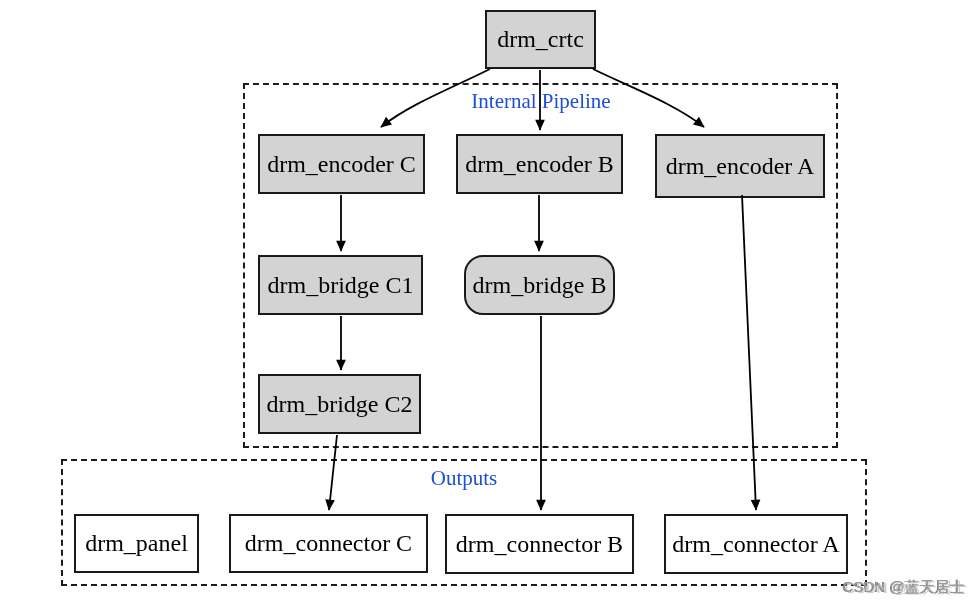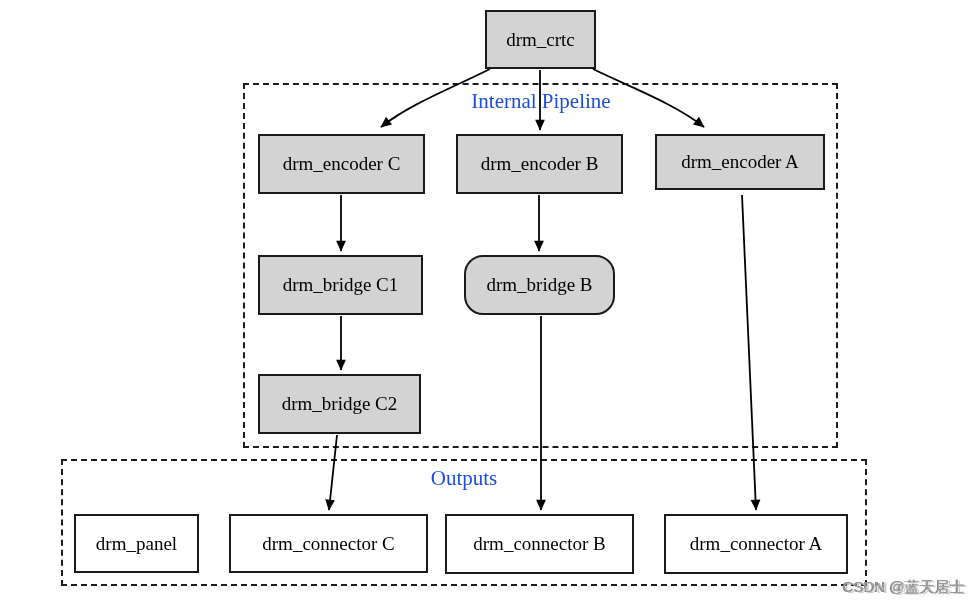--- a/index.html
+++ b/index.html
@@ -32,21 +32,21 @@
     white-space: nowrap;
     background: transparent;
   }
   .node {
     position: absolute;
     display: flex;
     align-items: center;
     justify-content: center;
     border: 2px solid var(--node-border);
     background: var(--node-fill);
-    font-size: 19px;
+    font-size: 24px;
     color: #000000;
     white-space: nowrap;
     z-index: 2;
   }
   .node.output { background: var(--output-fill); }
   #edge-layer {
     position: absolute;
     left: 0; top: 0;
     width: 969px; height: 601px;
     z-index: 3;
@@ -77,21 +77,21 @@
   <div class="cluster" style="left:243px; top:83px; width:595px; height:365px;"></div>
   <div class="cluster-label" style="left:541px; top:89px;">Internal Pipeline</div>
 
   <div class="cluster" style="left:61px; top:459px; width:806px; height:127px;"></div>
   <div class="cluster-label" style="left:464px; top:466px;">Outputs</div>
 
   <div class="node" style="left:485px; top:10px; width:111px; height:59px;">drm_crtc</div>
 
   <div class="node" style="left:258px; top:134px; width:167px; height:60px;">drm_encoder C</div>
   <div class="node" style="left:456px; top:134px; width:167px; height:60px;">drm_encoder B</div>
-  <div class="node" style="left:655px; top:134px; width:170px; height:56px;">drm_encoder A</div>
+  <div class="node" style="left:655px; top:134px; width:170px; height:64px;">drm_encoder A</div>
 
   <div class="node" style="left:258px; top:255px; width:165px; height:60px;">drm_bridge C1</div>
   <div class="node" style="left:464px; top:255px; width:151px; height:60px;border-radius:19px;">drm_bridge B</div>
 
   <div class="node" style="left:258px; top:374px; width:163px; height:60px;">drm_bridge C2</div>
 
   <div class="node output" style="left:74px; top:514px; width:125px; height:59px;">drm_panel</div>
   <div class="node output" style="left:229px; top:514px; width:199px; height:59px;">drm_connector C</div>
   <div class="node output" style="left:445px; top:514px; width:189px; height:60px;">drm_connector B</div>
   <div class="node output" style="left:664px; top:514px; width:184px; height:60px;text-align:right;">drm_connector A</div>

